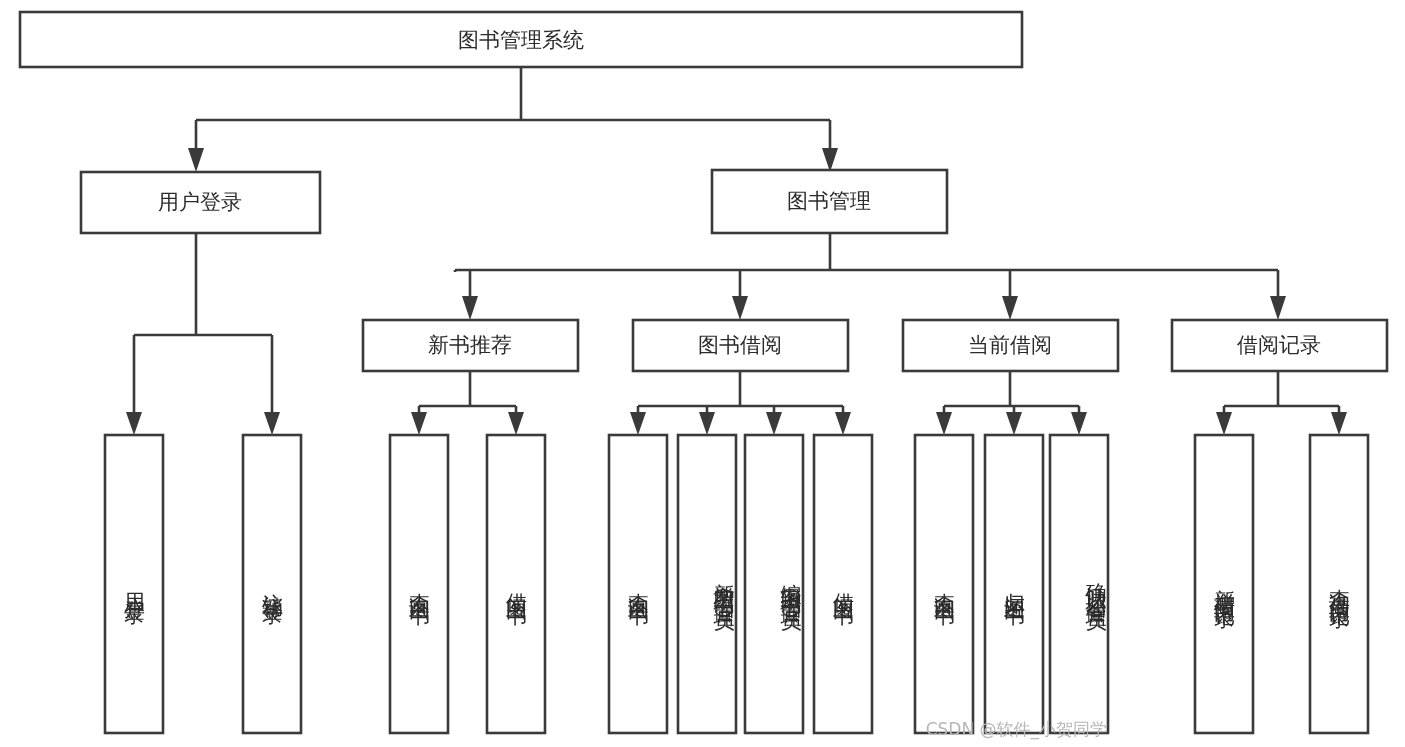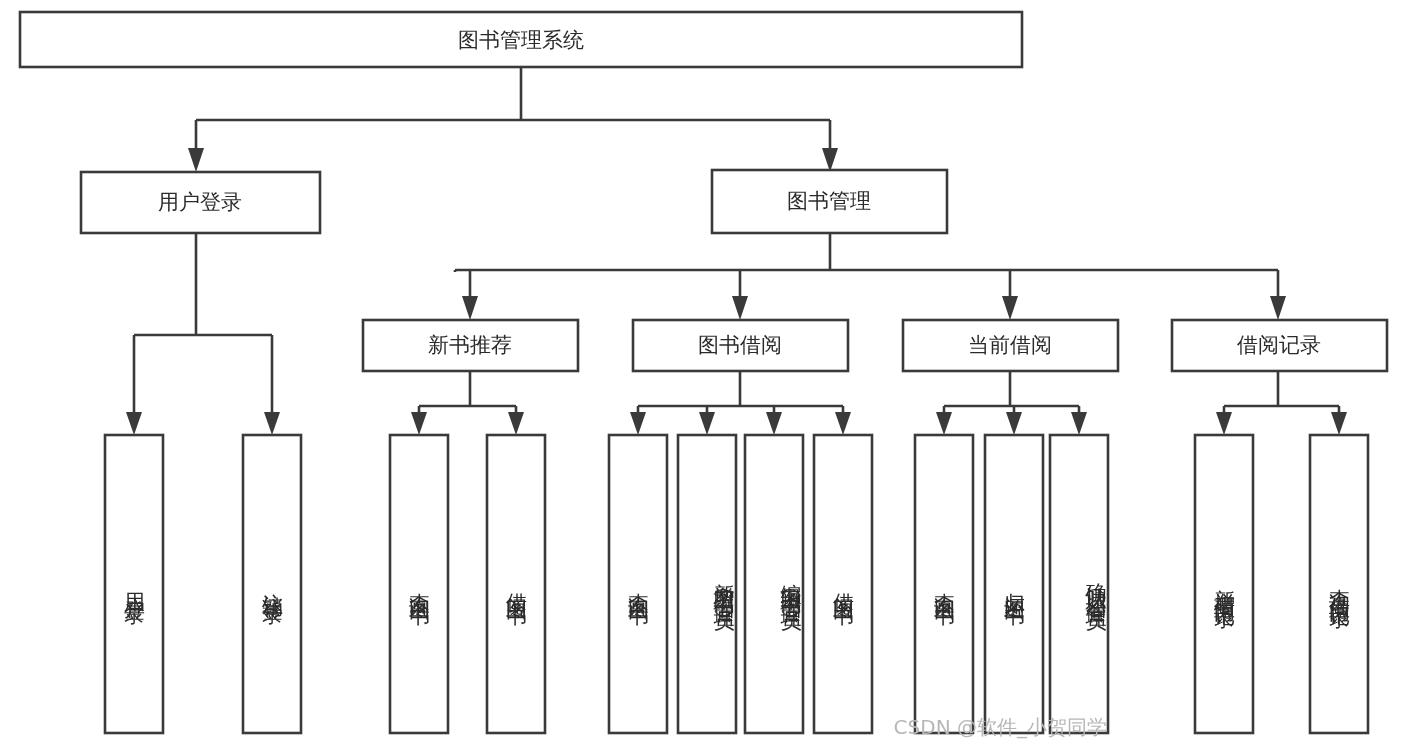--- a/index.html
+++ b/index.html
@@ -61,21 +61,21 @@
     letter-spacing: 4px;
     color: #2b2b2b;
     white-space: nowrap;
     pointer-events: none;
   }
   .watermark {
     position: absolute;
     right: 8px;
     bottom: 6px;
     font-family: "DejaVu Sans", "Liberation Sans", sans-serif;
-    font-size: 20px;
+    font-size: 17px;
     color: #b7b7b7;
     white-space: nowrap;
   }
 </style>
 </head>
 <body>
 
 <div id="diagram-root">
 
   <svg class="diagram-canvas" viewBox="0 0 1405 747">

